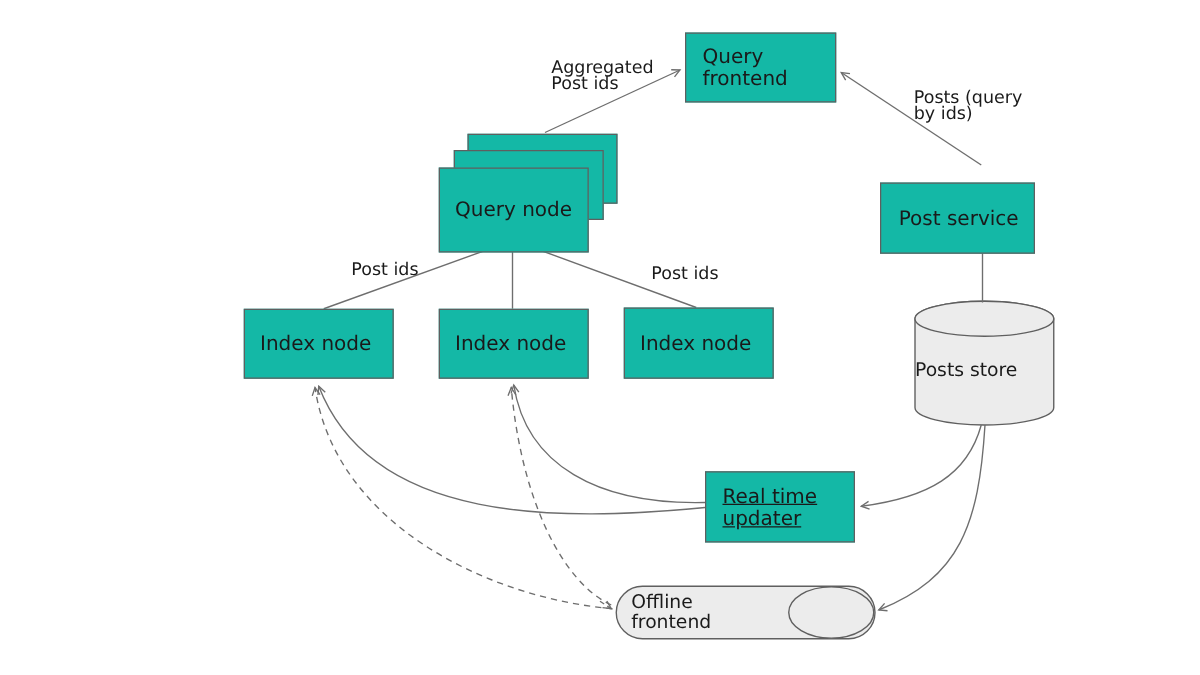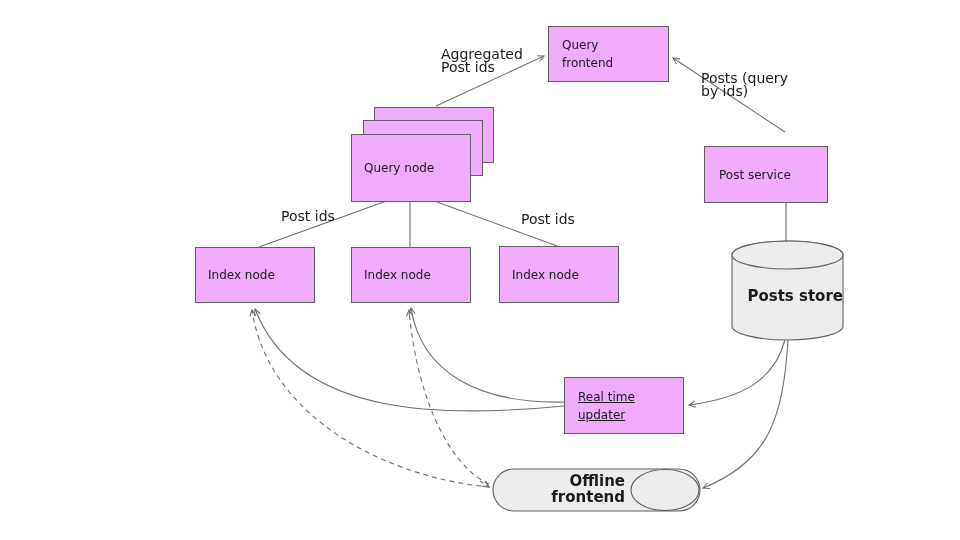--- a/index.html
+++ b/index.html
@@ -7,31 +7,31 @@
     width:960px; height:540px;
     background:#ffffff;
     font-family:"DejaVu Sans", sans-serif;
     position:relative;
     overflow:hidden;
   }
   #canvas { position:absolute; left:0; top:0; width:960px; height:540px; }
   svg.wires { position:absolute; left:0; top:0; }
   .node {
     position:absolute;
-    background:#f0abfc;
+    background:#14b8a6;
     border:1px solid #5f5f5f;
     box-sizing:border-box;
     display:flex; align-items:center;
-    font-size:12px; line-height:18px; color:#1a1a1a;
+    font-size:16px; line-height:18px; color:#1a1a1a;
   }
   .node .lbl { white-space:pre-line; padding-left:12px; }
   .float-lbl {
     position:absolute;
     font-size:15px; line-height:16px; color:#1a1a1a;
-    text-align:right; white-space:pre-line;font-weight:bold;
+    text-align:left; white-space:pre-line;
   }
   .edge-label {
     position:absolute;
     font-size:14px; line-height:13px; color:#1a1a1a;
     white-space:pre-line;
   }
 </style>
 </head>
 <body>
 
@@ -101,18 +101,18 @@
 updater</span>
   </div>
 
   <div class="float-lbl" style="left:732px; top:288px; width:111px;">Posts store</div>
 
   <div class="float-lbl" style="left:505px; top:473px; width:120px;">Offline
 frontend</div>
 
   <div class="edge-label" style="left:441px; top:48px;">Aggregated
 Post ids</div>
-  <div class="edge-label" style="left:701px; top:72px;">Posts (query
+  <div class="edge-label" style="left:731px; top:72px;">Posts (query
 by ids)</div>
   <div class="edge-label" style="left:281px; top:210px;">Post ids</div>
   <div class="edge-label" style="left:521px; top:213px;">Post ids</div>
 
 </div>
 
 </body></html>

